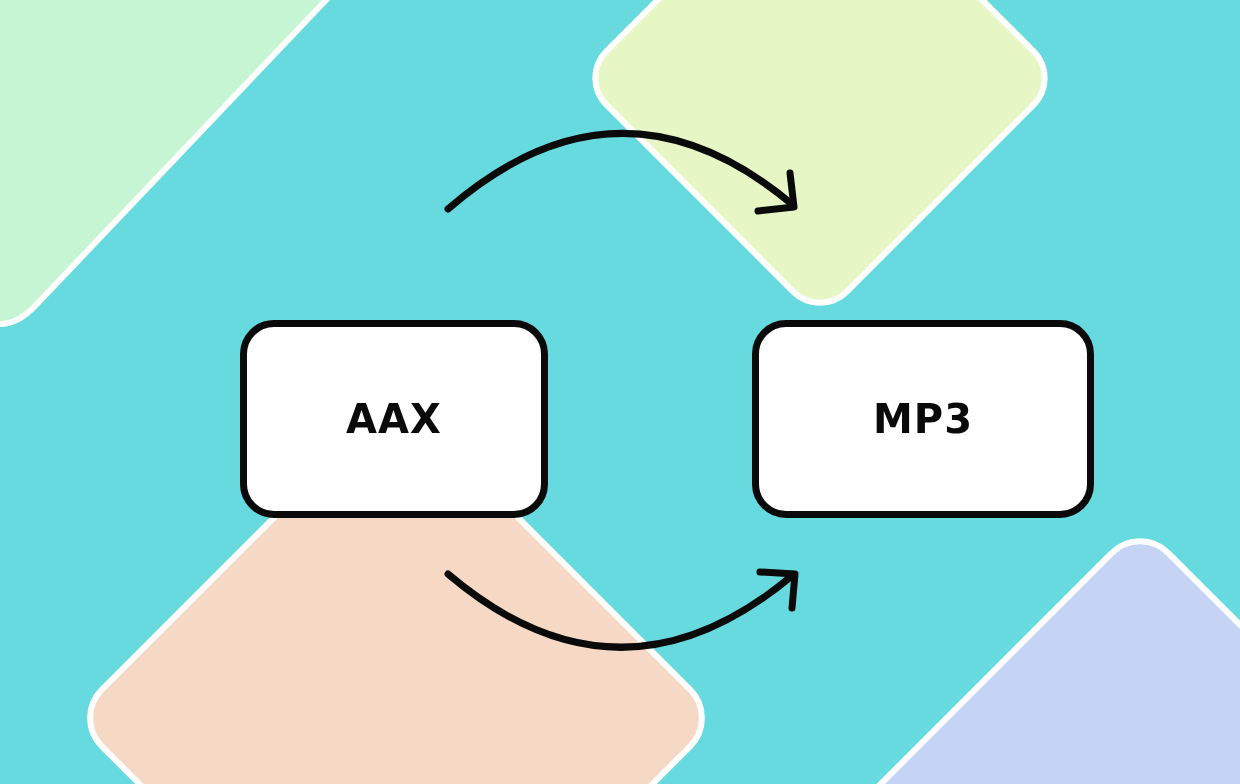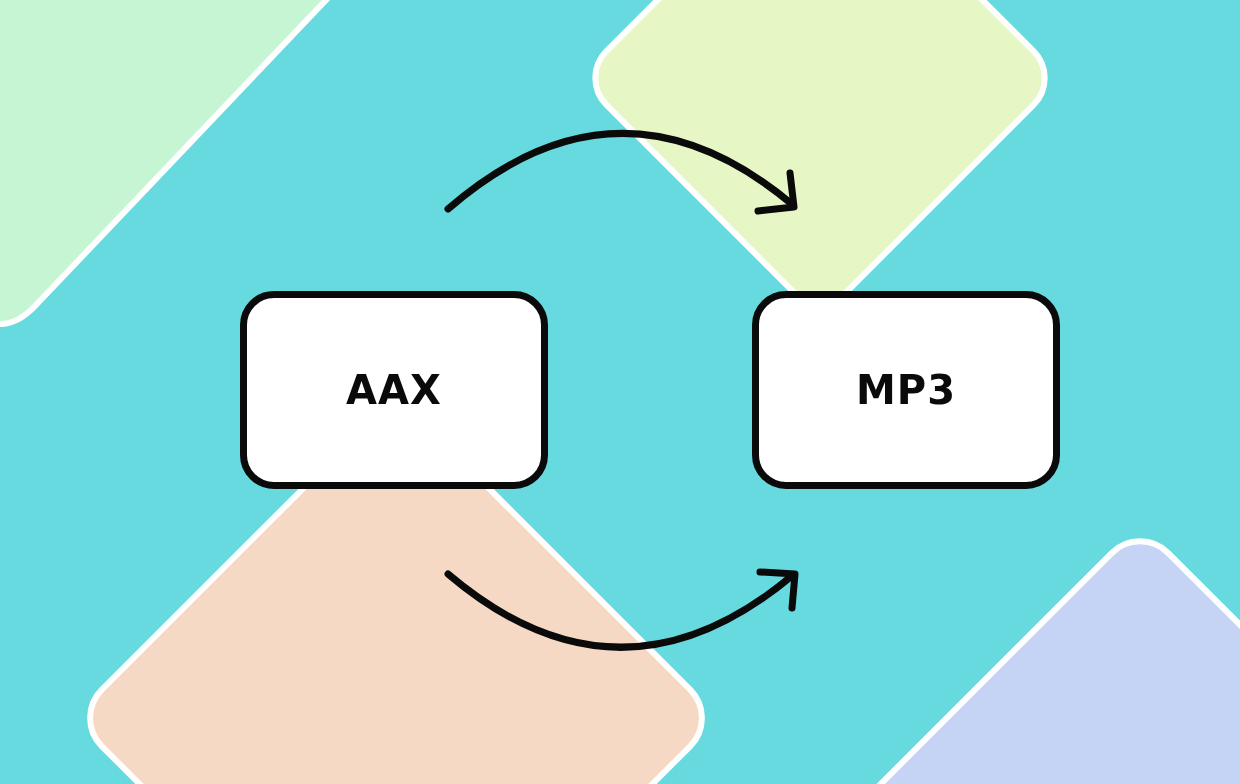--- a/index.html
+++ b/index.html
@@ -4,31 +4,31 @@
 <style>
   html, body { margin: 0; padding: 0; }
   body { width: 1240px; height: 784px; overflow: hidden; background: #67dae0; position: relative; font-family: "DejaVu Sans", sans-serif; }
   .canvas { position: absolute; left: 0; top: 0; width: 1240px; height: 784px; }
   .format-box {
     position: absolute;
     box-sizing: border-box;
     background: #ffffff;
     border: 7px solid #0a0a0a;
     border-radius: 34px;
-    display: flex; align-items: center; justify-content: center;
+    display: flex; align-items: center; justify-content: center; margin-top: 29px;
   }
   .format-label {
     font-family: "DejaVu Sans", sans-serif;
     font-weight: bold;
     font-size: 40px;
     letter-spacing: 1px;
     color: #0a0a0a;
   }
   #box-source { left: 240px; top: 291px; width: 308px; height: 198px; }
-  #box-target { left: 752px; top: 291px; width: 308px; height: 198px; }
+  #box-target { left: 752px; top: 291px; width: 342px; height: 198px; }
 </style>
 </head>
 <body>
 
 <svg class="canvas" viewBox="0 0 1240 784" xmlns="http://www.w3.org/2000/svg">
 
   <g>
     <rect x="-260" y="-260" width="460" height="460" rx="40" ry="40" transform="rotate(45 -30 -30) translate(0 0)" fill="#c5f5d3" stroke="#ffffff" stroke-width="6" style="display:none"></rect>
     <path d="M -20 -20 L 345 -20 L 35 306 Q 18 324 0 324 L -20 324 Z" fill="#c5f5d3" stroke="#ffffff" stroke-width="6" stroke-linejoin="round"></path>
   </g>

